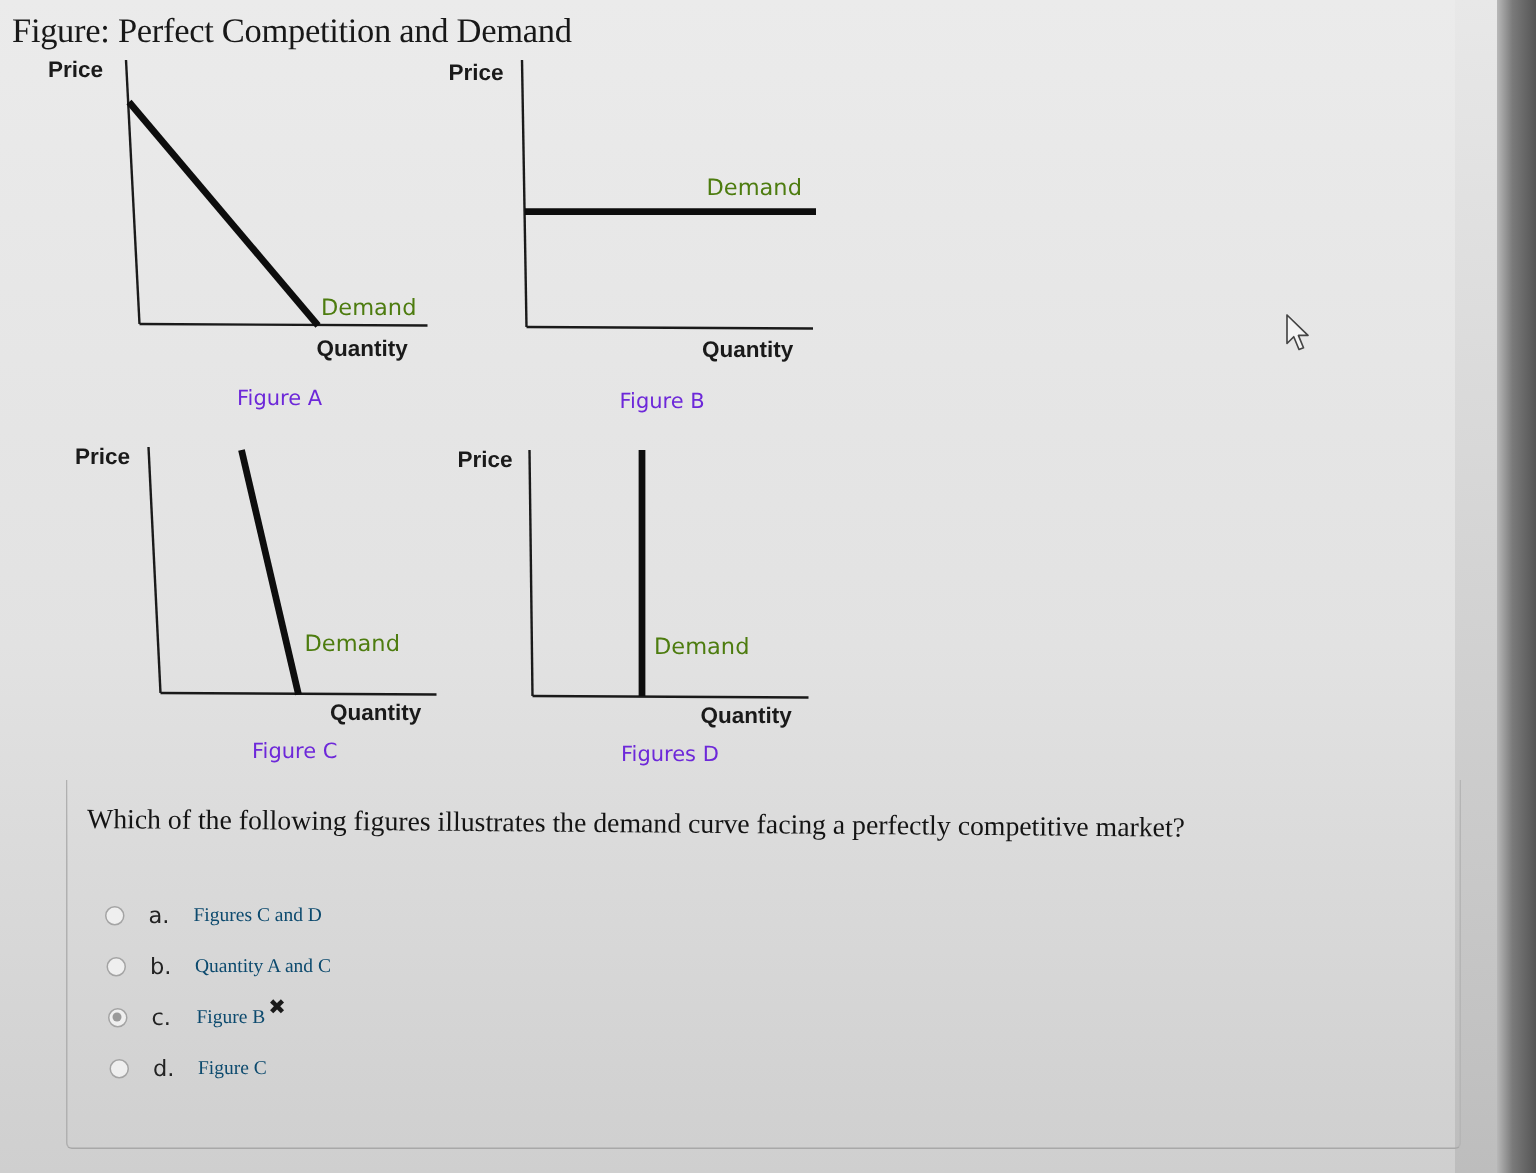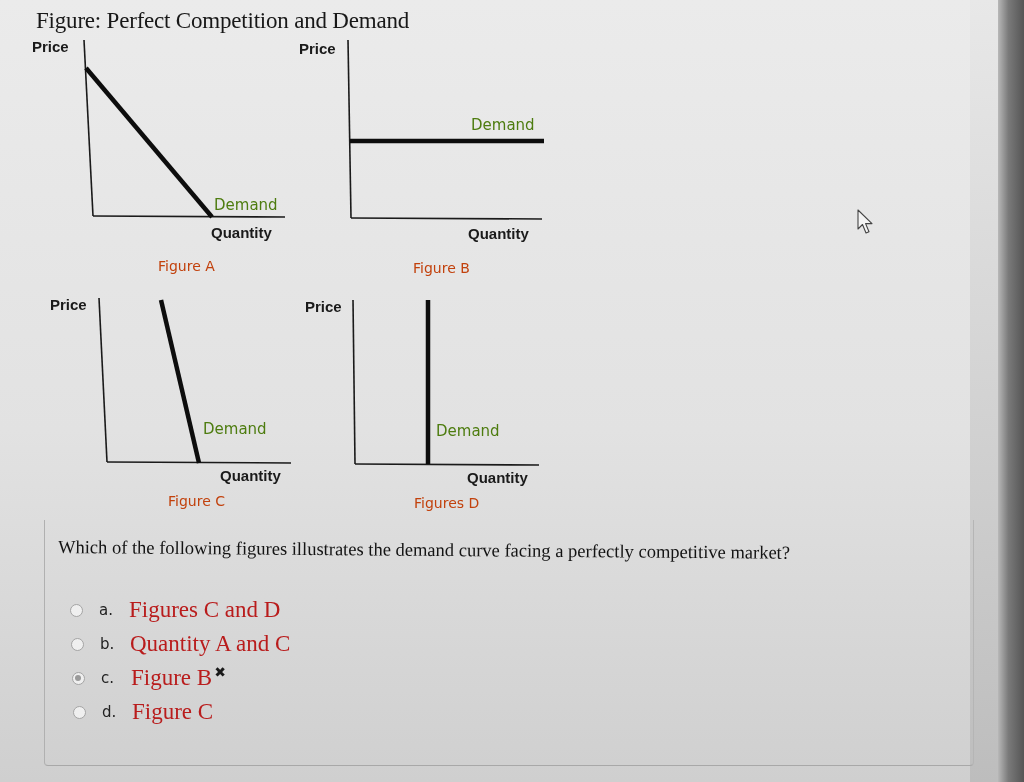--- a/index.html
+++ b/index.html
@@ -45,21 +45,21 @@
       top: 520px;
       width: 928px;
       height: 245px;
       border-left: 1px solid #b0b0b0;
       border-right: 1px solid #b5b5b5;
       border-bottom: 1px solid #a8a8a8;
       border-radius: 0 0 4px 4px;
     }
     .figure-title {
       position: absolute;
-      left: 36px;
+      left: 8px;
       top: 8px;
       font-family: "Liberation Serif", serif;
       font-size: 23px;
       color: #181818;
       letter-spacing: -0.2px;
     }
     svg.graphs {
       position: absolute;
       left: 0;
       top: 0;
@@ -74,21 +74,21 @@
     .curve-label {
       position: absolute;
       font-family: "DejaVu Sans", sans-serif;
       font-size: 15px;
       color: #4d7c0f;
     }
     .fig-caption {
       position: absolute;
       font-family: "DejaVu Sans", sans-serif;
       font-size: 14px;
-      color: #c2410c;
+      color: #6d28d9;
     }
     .question-text {
       position: absolute;
       left: 58px;
       top: 537px;
       font-family: "Liberation Serif", serif;
       font-size: 18.5px;
       color: #141414;
       transform: rotate(0.45deg);
       transform-origin: left center;
@@ -127,22 +127,22 @@
       background: #9a9a9a;
     }
     .opt-letter {
       font-family: "DejaVu Sans", sans-serif;
       font-size: 15px;
       color: #222;
       width: 30px;
     }
     .opt-text {
       font-family: "Liberation Serif", serif;
-      font-size: 23px;
-      color: #b91c1c;
+      font-size: 13px;
+      color: #0c4a6e;
     }
     .wrong-mark {
       font-family: "DejaVu Sans", sans-serif;
       font-weight: bold;
       font-size: 14px;
       color: #1a1a1a;
       margin-left: 2px;
       position: relative;
       top: -6px;
     }

